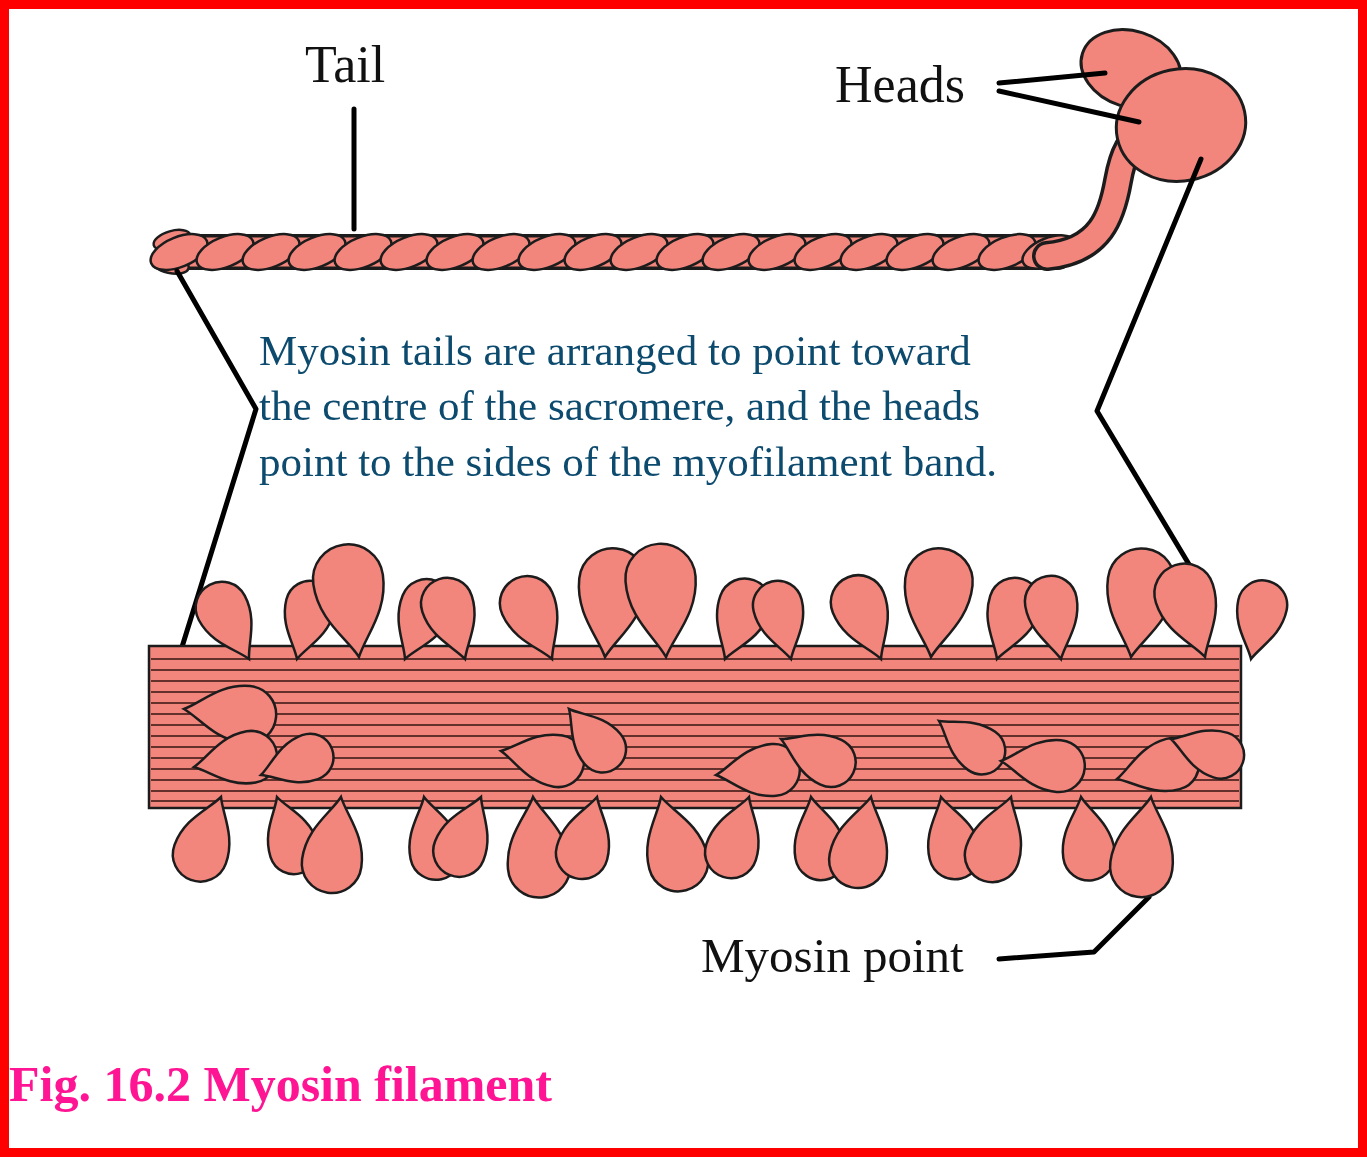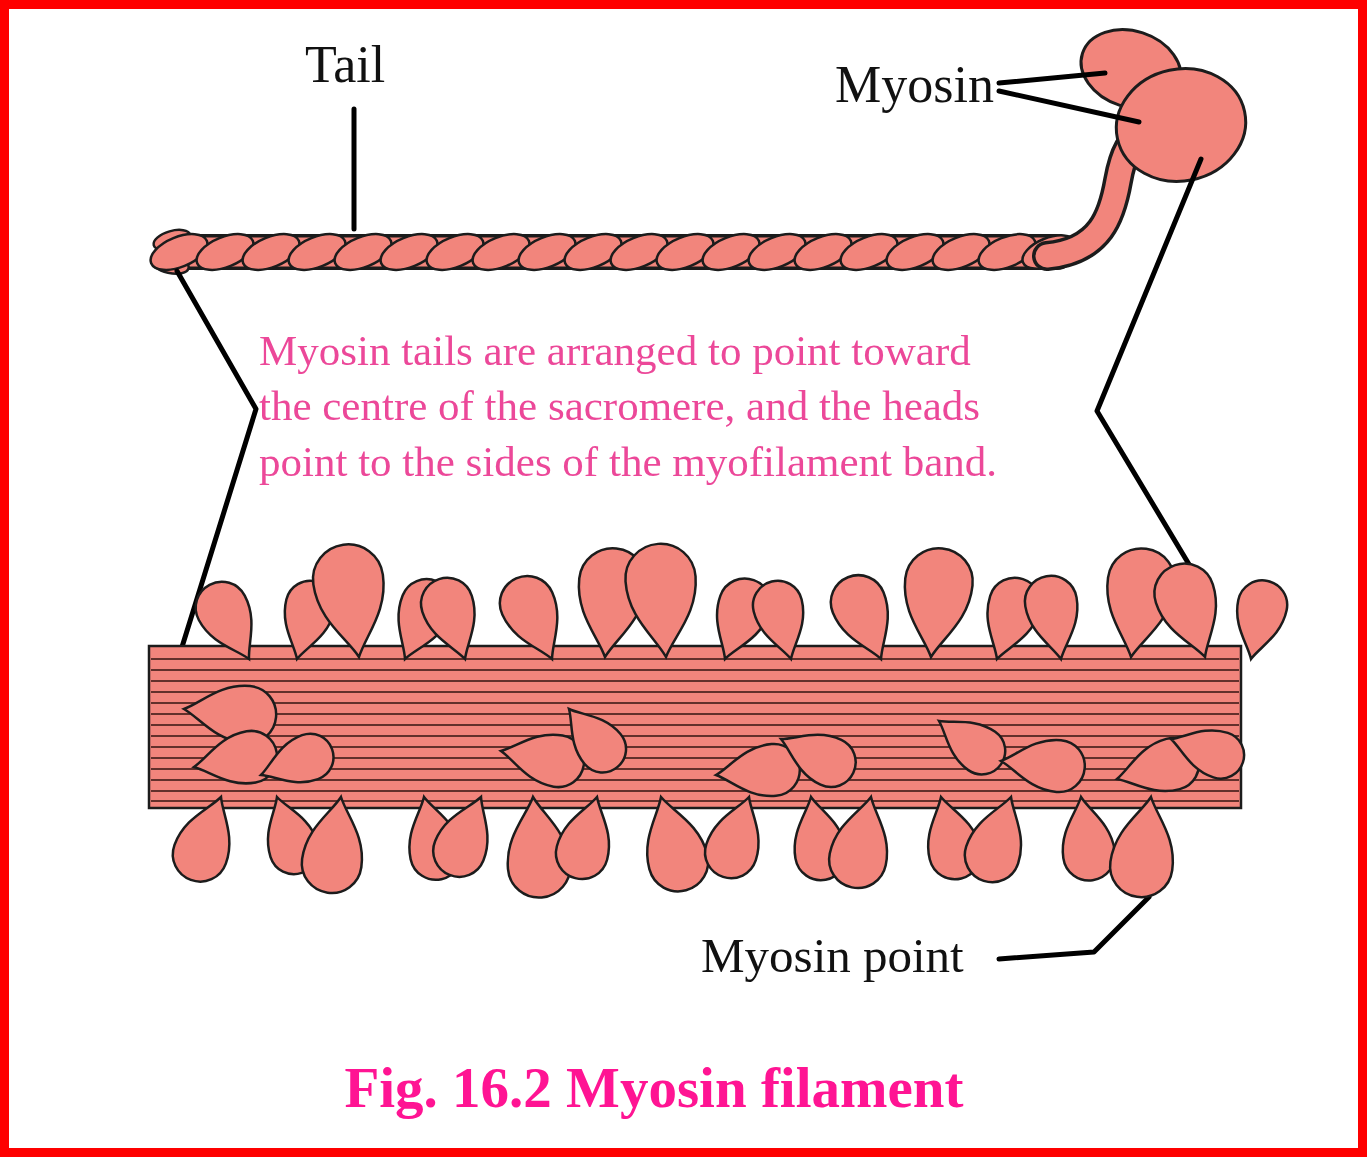--- a/index.html
+++ b/index.html
@@ -18,26 +18,26 @@
   .pointer{stroke:#000;stroke-width:5;fill:none;stroke-linecap:round;stroke-linejoin:round;}
   .lbl{
     position:absolute;color:#111;
     font-family:"Liberation Serif", serif;
   }
   #tail-label{left:296px;top:26px;font-size:52px;}
   #heads-label{left:826px;top:46px;font-size:52px;}
   #description-text{
     left:250px;top:314px;width:860px;
     font-size:43px;line-height:1.29;
-    white-space:pre-line;color:#ec4899;
+    white-space:pre-line;color:#0c4a6e;
   }
   #myosin-head-label{left:692px;top:918px;font-size:49px;}
   #figure-caption{
-    left:0;top:1046px;width:1290px;text-align:center;
-    font-size:57px;font-weight:bold;color:#FF1493;
+    left:0;top:1046px;width:1290px;text-align:left;
+    font-size:50px;font-weight:bold;color:#FF1493;
   }
 </style>
 </head>
 <body>
 
 <div id="stage">
 
   <svg id="diagram-svg" viewBox="0 0 1349 1139">
     <defs>
       <path id="td" d="M0 0 C -7 -15 -26 -31 -26 -58 C -26 -73 -14 -84 0 -84 C 14 -84 26 -73 26 -58 C 26 -31 7 -15 0 0 Z" fill="#F2857C" stroke="#1C1C1C" stroke-width="2.5" vector-effect="non-scaling-stroke"></path>
@@ -137,20 +137,20 @@
         <use href="#td" transform="translate(772,730) rotate(115) scale(0.95)"></use>
         <use href="#td" transform="translate(930,712) rotate(125) scale(0.9)"></use>
         <use href="#td" transform="translate(992,752) rotate(95) scale(1)"></use>
         <use href="#td" transform="translate(1108,770) rotate(75) scale(1)"></use>
         <use href="#td" transform="translate(1162,730) rotate(108) scale(0.9)"></use>
       </g>
     </g>
   </svg>
 
   <div class="lbl" id="tail-label">Tail</div>
-  <div class="lbl" id="heads-label">Myosin</div>
+  <div class="lbl" id="heads-label">Heads</div>
   <div class="lbl" id="description-text">Myosin tails are arranged to point toward
 the centre of the sacromere, and the heads
 point to the sides of the myofilament band.</div>
   <div class="lbl" id="myosin-head-label">Myosin point</div>
   <div class="lbl" id="figure-caption">Fig. 16.2 Myosin filament</div>
 
 </div>
 
 </body></html>

